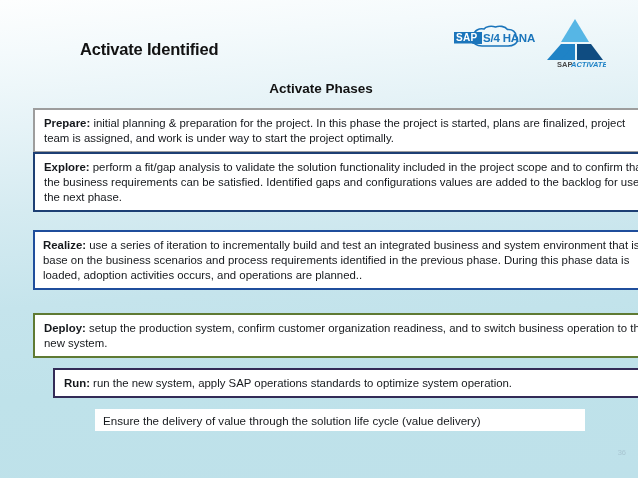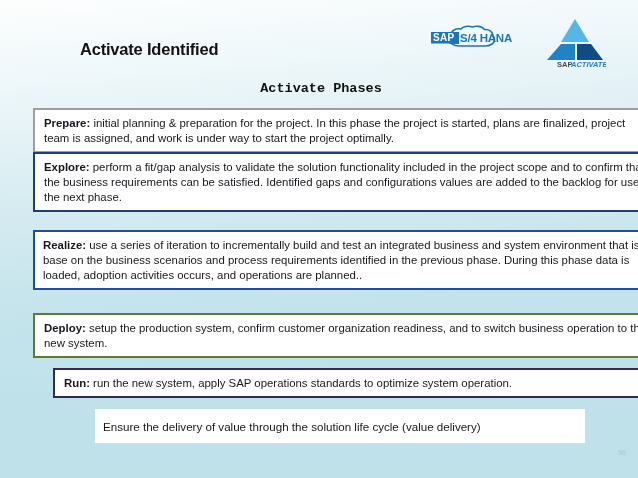--- a/index.html
+++ b/index.html
@@ -39,35 +39,34 @@
     white-space: nowrap;
   }
 
   #logo-strip {
     position: absolute;
     right: 32px;
     top: 16px;
     height: 58px;
     display: flex;
     align-items: center;
-    gap: 23px;
+    gap: 0;
   }
   .logo-s4 { display: block; }
   .logo-activate { display: block; }
 
   #section-heading {
     position: absolute;
     left: 4px;
     right: 0;
     top: 81px;
     text-align: center;
     font-size: 13.5px;
     font-weight: bold;
     color: #121212;
-    font-family: Liberation Mono, monospace;
   }
 
   
   .phase-box {
     position: absolute;
     left: 33px;
     width: 631px;
     background: #ffffff;
     box-sizing: border-box;
     padding: 6px 9px 5px 9px;
@@ -87,21 +86,21 @@
   #phase-realize  { top: 230px;  border: 2px solid #1f4e9c; padding-left: 8px; }
   #phase-deploy   { top: 313px;  border: 2px solid #5f7a33; }
   #phase-run      { top: 368px;  border: 2px solid #332b57; margin-left: 20px; }
 
   
   #value-delivery-box {
     position: absolute;
     left: 95px;
     top: 409px;
     width: 490px;
-    height: 34px;
+    height: 22px;
     background: #ffffff;
     box-sizing: border-box;
     display: flex;
     align-items: center;
     padding: 0 8px;
     font-size: 11.6px;
     color: #15181c;
   }
 
   

